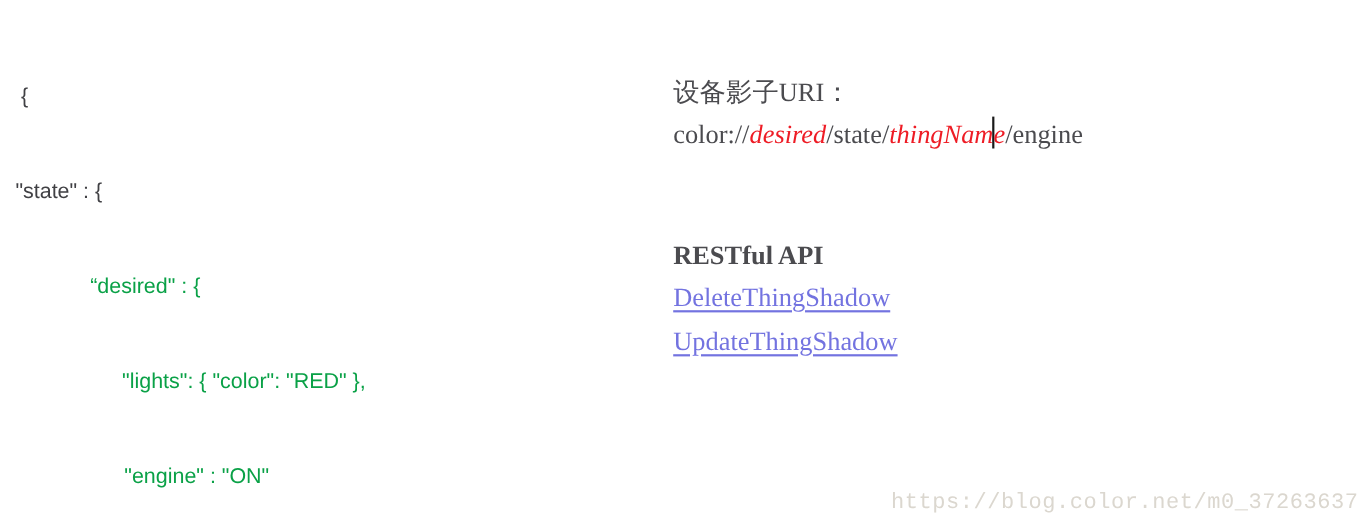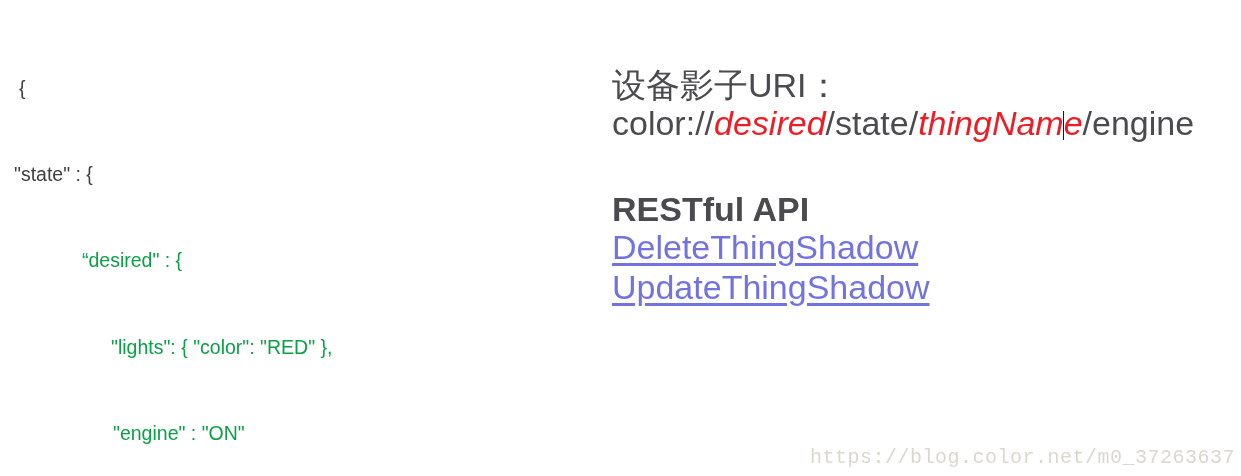--- a/index.html
+++ b/index.html
@@ -27,22 +27,23 @@
   }
   .code-line { height: 28.8px; }
   .c-gray   { color: var(--c-code_gray,  #404044); }
   .c-green  { color: var(--c-green,      #0aa147); }
 
   
   .right-col {
     position: absolute;
     left: 612px;
     top: 66px;
-    font-size: 34px;
+    font-size: 24px;
     color: var(--c-text_gray, #4b4b4f);
+    font-family: Liberation Serif, serif;
   }
   .uri-label {
     line-height: 38px;
     height: 38px;
   }
   .uri-line {
     line-height: 38px;
     height: 38px;
     white-space: nowrap;
   }
@@ -53,21 +54,21 @@
   .caret {
     display: inline-block;
     width: 1.5px;
     height: 29px;
     background: var(--c-caret, #1a1a1a);
     vertical-align: -5px;
     margin-left: -1px;
     margin-right: -0.5px;
   }
   .api-heading {
-    margin-top: 48px;
+    margin-top: 72px;
     line-height: 38px;
     height: 38px;
     font-weight: bold;
     color: var(--c-text_gray, #4b4b4f);
   }
   .api-link {
     display: block;
     line-height: 39.5px;
     height: 39.5px;
     color: var(--c-link, #7373e0);

